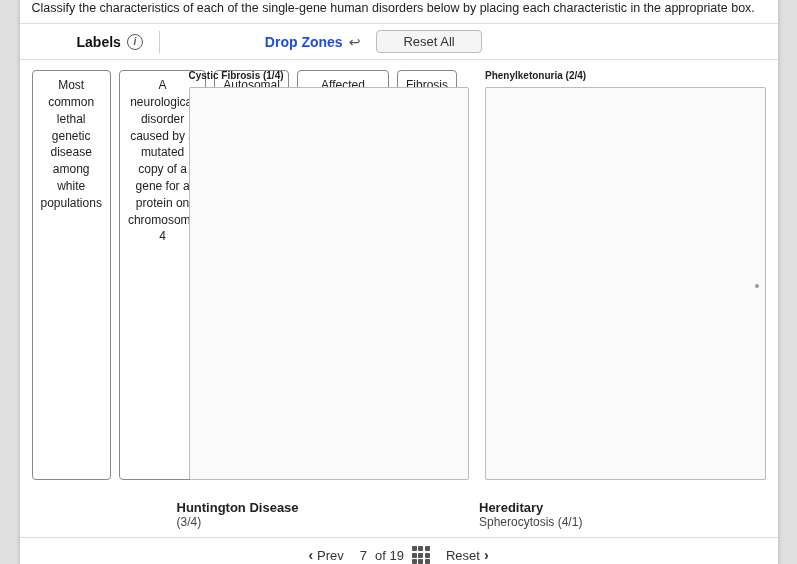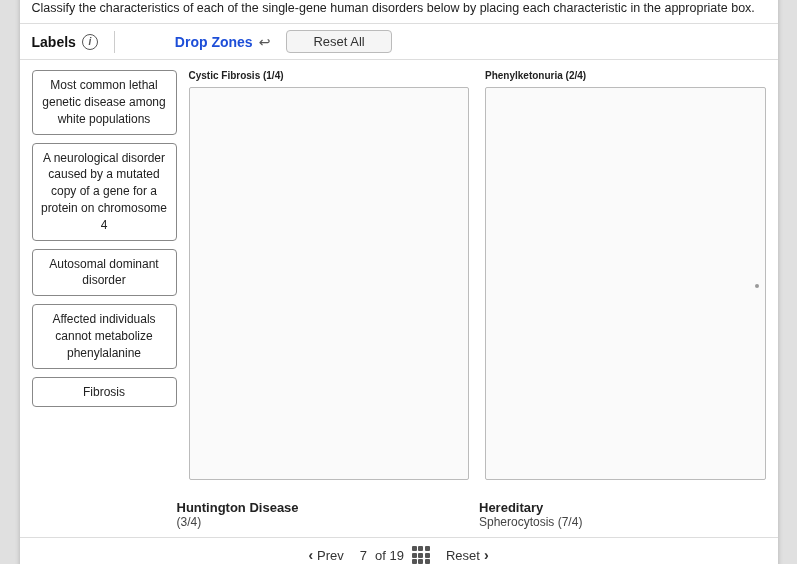--- a/index.html
+++ b/index.html
@@ -33,20 +33,21 @@
       align-items: center;
       padding: 6px 12px;
       border-bottom: 1px solid #ddd;
       gap: 16px;
       background: #fff;
     }
     .toolbar-section {
       display: flex;
       align-items: flex-end;
       gap: 6px;
+      margin-left: 45px;
     }
     .toolbar-label {
       font-weight: bold;
       font-size: 14px;
       color: #111;
     }
     .info-icon {
       width: 16px;
       height: 16px;
       border-radius: 50%;
@@ -86,21 +87,21 @@
       color: #333;
     }
     .content-area {
       display: flex;
       padding: 10px 12px;
       gap: 12px;
       min-height: 430px;
     }
     .labels-column {
       display: flex;
-      flex-direction: column;
+      flex-direction: row;
       gap: 8px;
       width: 145px;
       flex-shrink: 0;
     }
     .label-card {
       border: 1px solid #888;
       border-radius: 4px;
       padding: 6px 8px;
       font-size: 12px;
       text-align: center;
@@ -253,21 +254,21 @@
 
   </div>
 
   <div class="bottom-row">
     <div class="bottom-label">
       <div class="title">Huntington Disease</div>
       <div class="subtitle">(3/4)</div>
     </div>
     <div class="bottom-label">
       <div class="title">Hereditary</div>
-      <div class="subtitle">Spherocytosis (7/4)</div>
+      <div class="subtitle">Spherocytosis (4/1)</div>
     </div>
   </div>
 
   <div class="footer">
     <button class="footer-btn">
       <span class="chevron">‹</span>
       <span>Prev</span>
     </button>
     <div class="page-info">
       <span>7</span>

